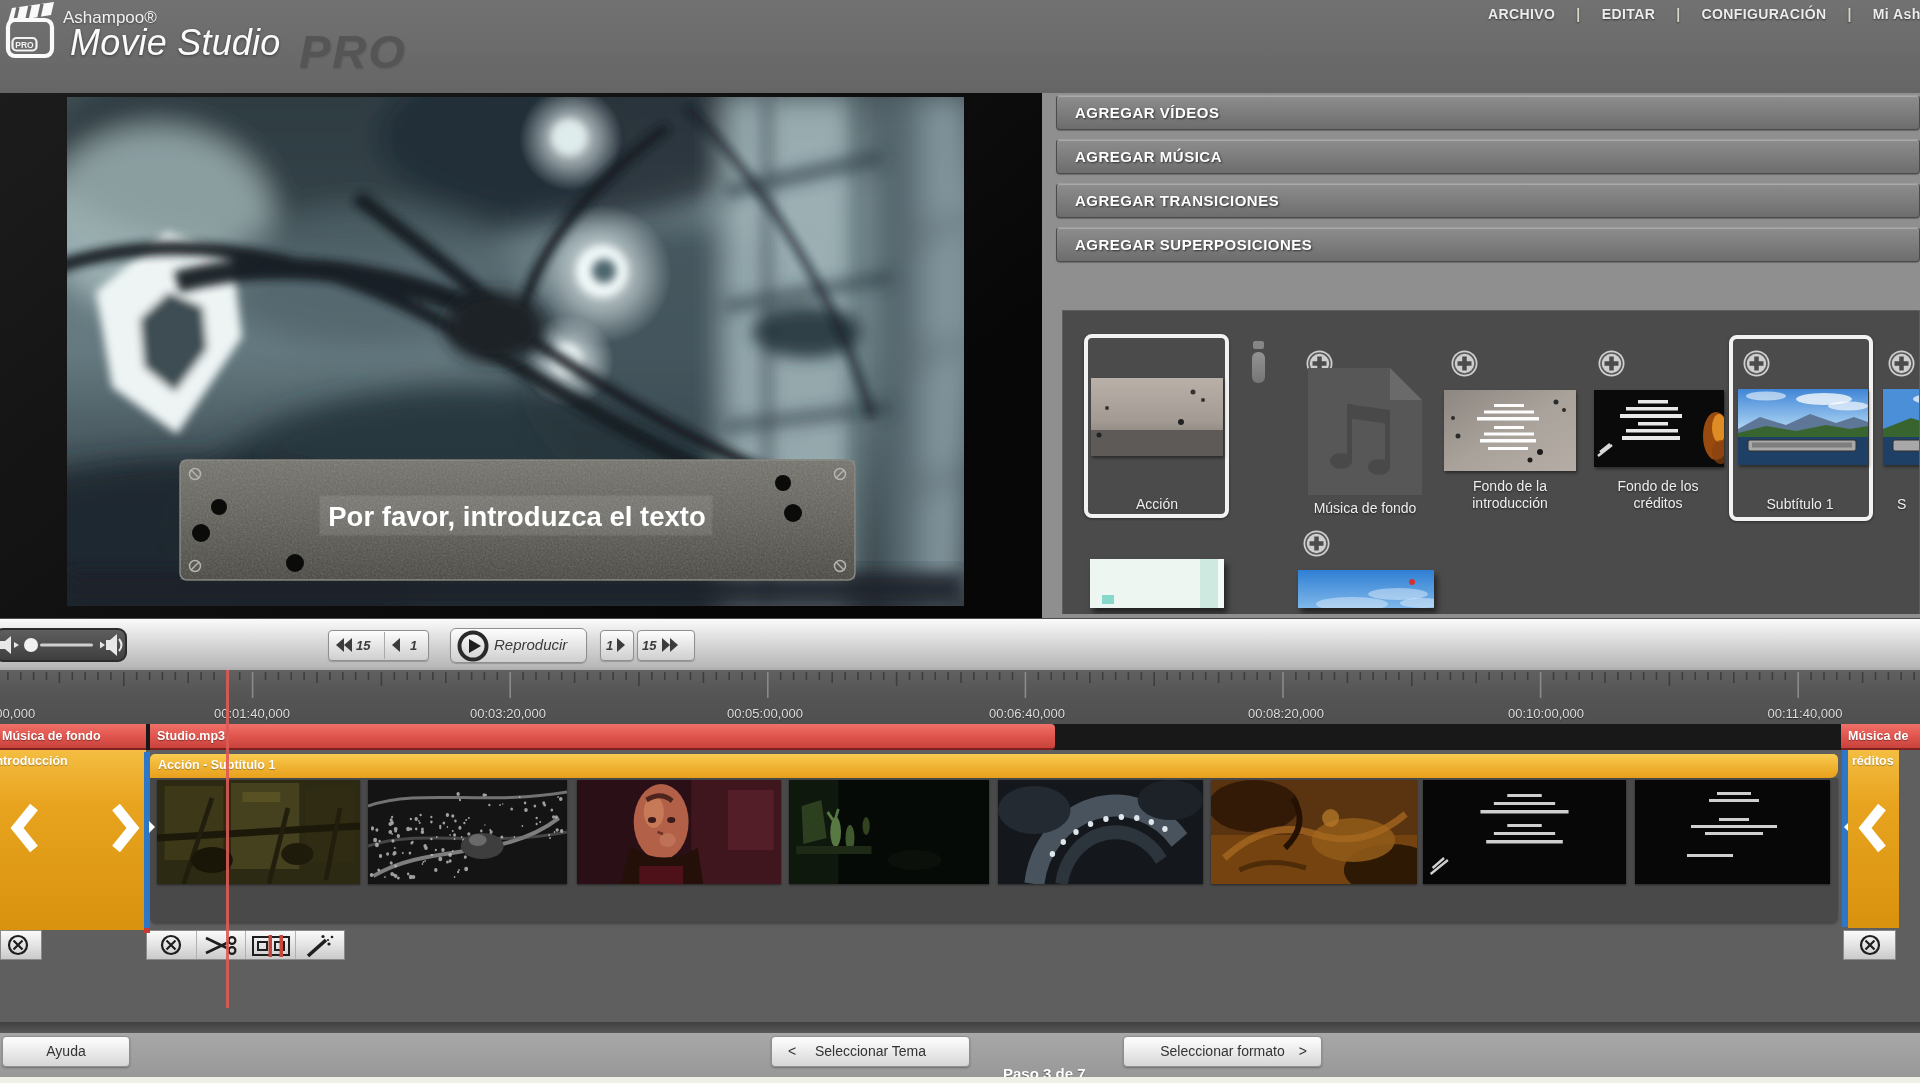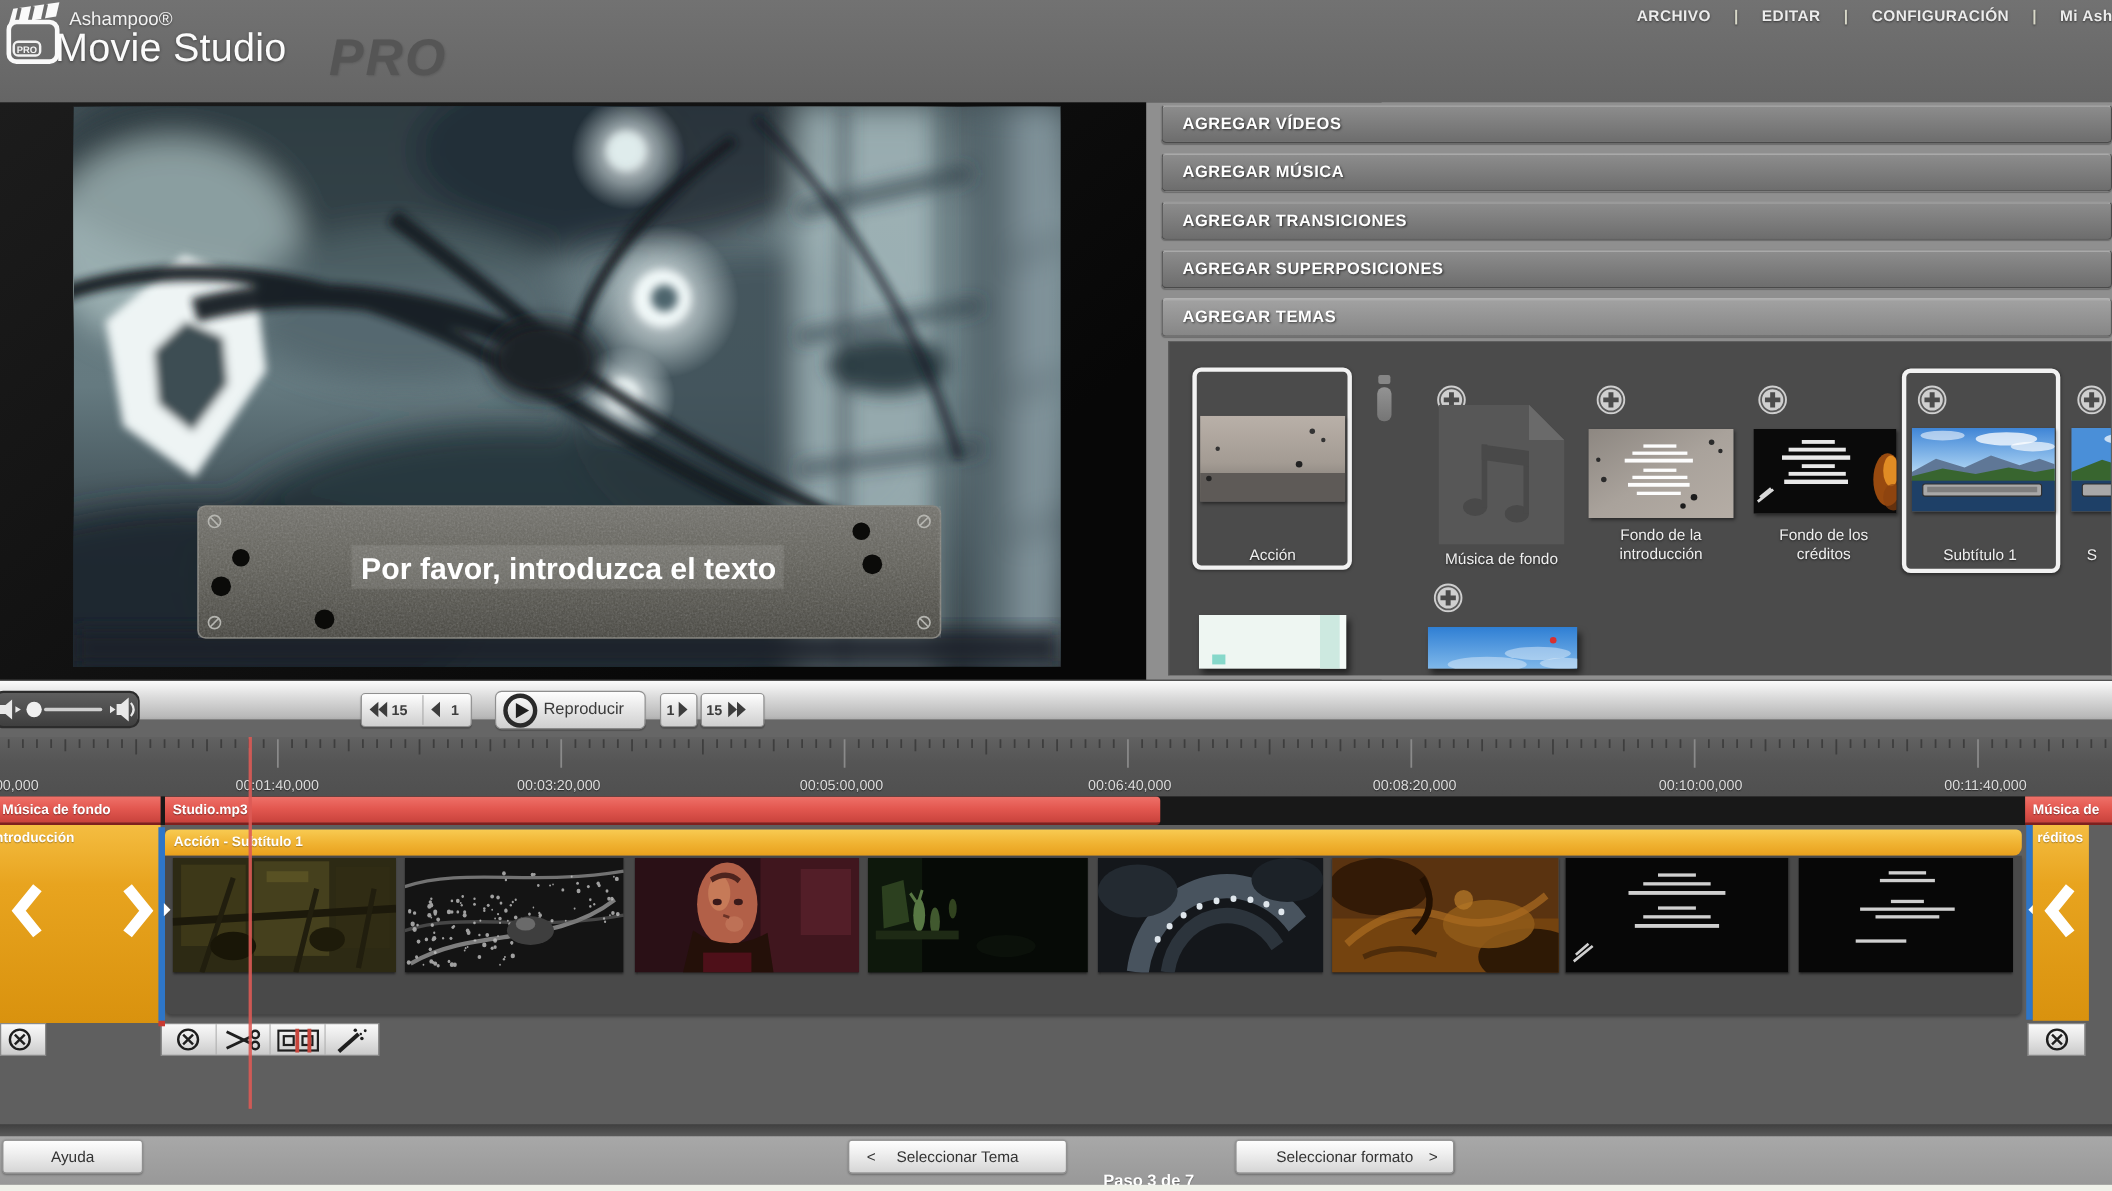--- a/index.html
+++ b/index.html
@@ -4,35 +4,35 @@
 <style>
 html,body{margin:0;padding:0;background:#000;}
 #app{position:relative;width:1920px;height:1083px;overflow:hidden;font-family:"Liberation Sans",sans-serif;background:#666;}
 .abs{position:absolute;}
 
 #topbar{left:0;top:0;width:1920px;height:93px;background:linear-gradient(#727272,#656565);}
 #menu{left:1488px;top:6px;width:500px;height:20px;color:#ececec;font-size:14px;font-weight:bold;letter-spacing:.4px;text-shadow:0 1px 2px rgba(0,0,0,.55);white-space:nowrap;}
 #menu span.sep{color:#d8d8c8;margin:0 21px;}
 #ghostpro{left:299px;top:24px;font-size:47px;font-weight:bold;font-style:italic;color:#555;text-shadow:1px 1px 2px rgba(0,0,0,.12);letter-spacing:2px;}
 #ashampoo{left:63px;top:8px;font-size:17px;color:#f2f2f2;text-shadow:0 1px 2px rgba(0,0,0,.4);}
-#moviestudio{left:50px;top:22px;font-size:36px;letter-spacing:.2px;color:#fbfbfb;text-shadow:0 1px 3px rgba(0,0,0,.45);}
+#moviestudio{left:70px;top:22px;font-size:36px;letter-spacing:.2px;color:#fbfbfb;text-shadow:0 1px 3px rgba(0,0,0,.45);font-style:italic;}
 
 #preview{left:0;top:93px;width:1256px;height:525px;background:linear-gradient(140deg,#1c1c1c,#070707 70%);}
 #video{left:67px;top:4px;width:897px;height:509px;}
 
 #rpanel{left:1042px;top:93px;width:878px;height:525px;background:#8f8f8f;}
 .acc{left:14px;width:864px;height:35px;border-radius:4px;background:linear-gradient(#8d8d8d,#6d6d6d);border:1px solid #4a4a4a;border-top-color:#9e9e9e;box-shadow:inset 0 1px 0 rgba(255,255,255,.25),0 1px 1px rgba(0,0,0,.25);box-sizing:border-box;color:#fff;font-size:15px;font-weight:bold;letter-spacing:.5px;line-height:33px;padding-left:18px;text-shadow:1px 1px 2px rgba(0,0,0,.6);}
 #temashdr{background:linear-gradient(#a2a2a2,#868686);border-color:#5a5a5a;border-top-color:#b5b5b5;}
 #temaspanel{left:20px;top:217px;width:858px;height:304px;background:#4b4b4b;border:1px solid #5e5e5e;border-bottom:none;box-sizing:border-box;overflow:hidden;}
 .titem{position:absolute;color:#efefef;font-size:14px;text-align:center;text-shadow:0 1px 2px rgba(0,0,0,.6);}
 .selbox{position:absolute;border:4px solid #f2f2f2;border-radius:8px;box-shadow:0 1px 3px rgba(0,0,0,.4);}
 .plus{position:absolute;width:27px;height:27px;}
 .thumb{position:absolute;box-shadow:1px 2px 3px rgba(0,0,0,.45);}
 
-#ctrlbar{left:0;top:618px;width:1920px;height:36px;background:linear-gradient(#fbfbfb,#d9d9d9 45%,#b9b9b9 92%,#adadad);border-top:1px solid #4e4e4e;box-sizing:border-box;}
+#ctrlbar{left:0;top:618px;width:1920px;height:52px;background:linear-gradient(#fbfbfb,#d9d9d9 45%,#b9b9b9 92%,#adadad);border-top:1px solid #4e4e4e;box-sizing:border-box;font-style:italic;}
 .gbtn{position:absolute;background:linear-gradient(#fefefe,#e8e8e8 45%,#cfcfcf);border:1px solid #8f8f8f;border-radius:4px;box-sizing:border-box;color:#3a3a3a;box-shadow:0 1px 1px rgba(0,0,0,.2);}
 
 #ruler{left:0;top:670px;width:1920px;height:58px;background:linear-gradient(#616161,#555 40%,#4f4f4f);}
 .rlab{position:absolute;top:36px;color:#dcdcdc;font-size:13px;text-shadow:0 1px 1px rgba(0,0,0,.5);transform:translateX(-50%);white-space:nowrap;}
 
 #tlbg{left:0;top:728px;width:1920px;height:294px;background:#5f5f5f;}
 #audiolane{left:0;top:724px;width:1920px;height:26px;background:#181818;}
 .redseg{position:absolute;top:0;height:26px;background:linear-gradient(#ef7169,#e35850 45%,#c8423c);color:#fff;font-size:12.5px;font-weight:bold;line-height:24px;white-space:nowrap;overflow:hidden;text-shadow:0 1px 1px rgba(0,0,0,.4);box-sizing:border-box;border-bottom:2px solid #7e201e;}
 #introblock{left:0;top:750px;width:146px;height:180px;background:linear-gradient(#f4bd41,#e8a41f 30%,#d9920e);color:#fff;font-size:12.5px;font-weight:bold;}
 #credblock{left:1848px;top:750px;width:51px;height:178px;background:linear-gradient(#f4bd41,#e8a41f 30%,#d9920e);color:#fff;font-size:12.5px;font-weight:bold;}
@@ -175,21 +175,20 @@
         <text x="450" y="429" font-size="27.5" font-weight="bold" fill="#ffffff" text-anchor="middle" font-family="Liberation Sans">Por favor, introduzca el texto</text>
       </g>
     </svg>
   </div>
 
   <div id="rpanel" class="abs">
     <div class="acc abs" style="top:2px">AGREGAR VÍDEOS</div>
     <div class="acc abs" style="top:46px">AGREGAR MÚSICA</div>
     <div class="acc abs" style="top:90px">AGREGAR TRANSICIONES</div>
     <div class="acc abs" style="top:134px">AGREGAR SUPERPOSICIONES</div>
-    <div class="acc abs" id="temashdr" style="top:178px">AGREGAR TEMAS</div>
     <div id="temaspanel" class="abs">
 
       <div class="selbox" style="left:21px;top:23px;width:137px;height:176px;"></div>
       <svg class="thumb" style="left:28px;top:67px;" width="132" height="78" viewBox="0 0 132 78">
         <defs>
             <linearGradient id="acc" x1="0" y1="0" x2="0" y2="1">
           <stop offset="0" stop-color="#b9b0a8"></stop>
               <stop offset=".55" stop-color="#a39b93"></stop>
               <stop offset="1" stop-color="#6e6a66"></stop>
         </linearGradient>

